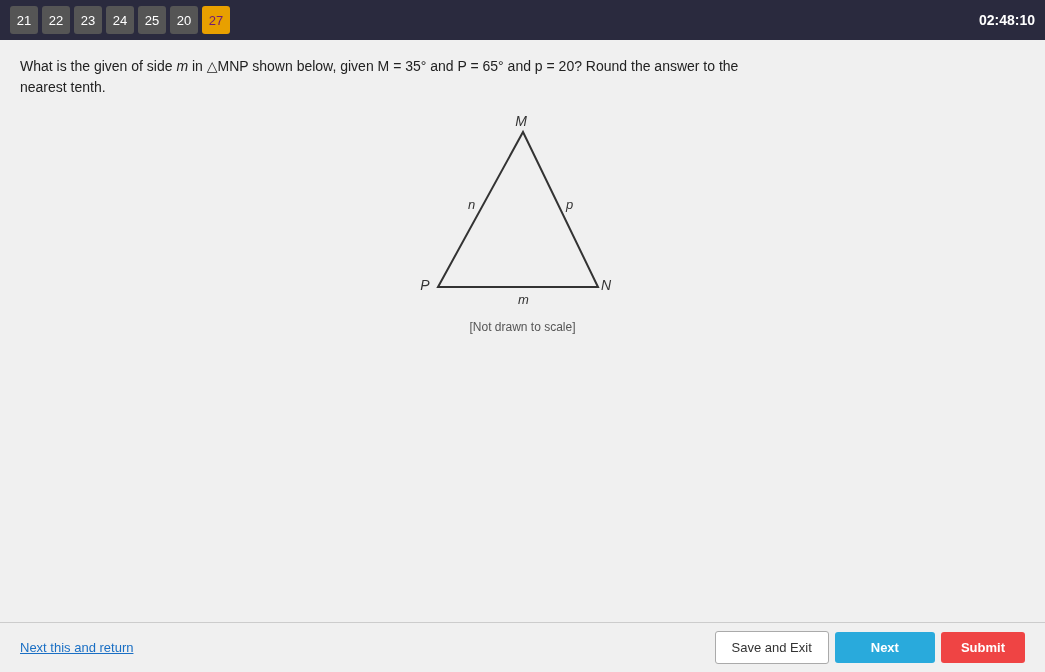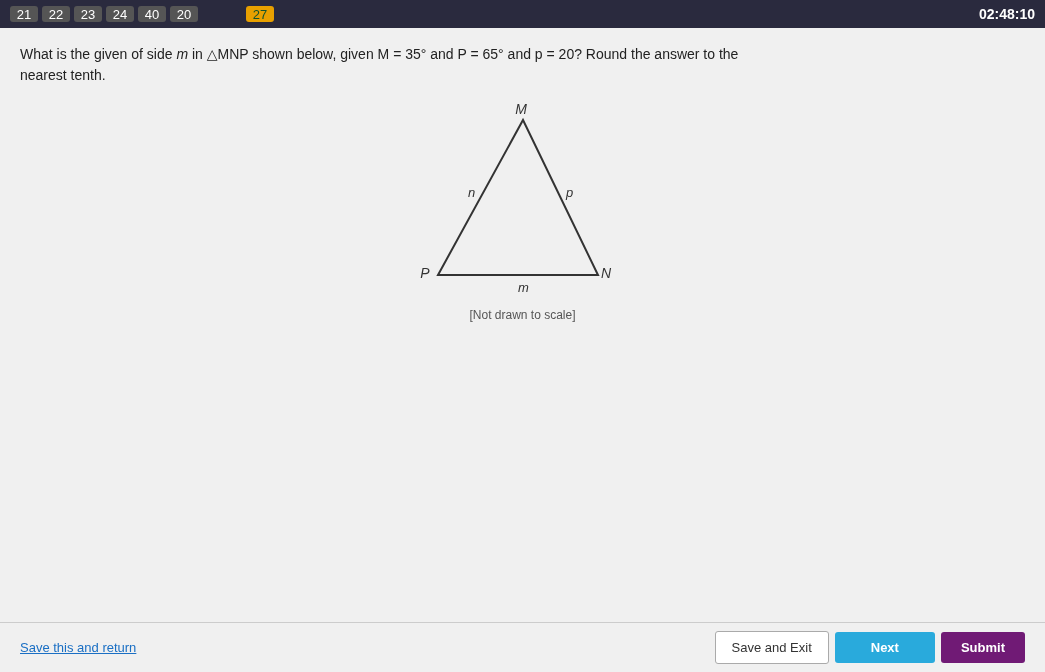--- a/index.html
+++ b/index.html
@@ -22,35 +22,34 @@
       gap: 4px;
       justify-content: space-between;
     }
     .top-bar-left {
       display: flex;
       align-items: center;
       gap: 4px;
     }
     .nav-btn {
       width: 28px;
-      height: 16px;
+      height: 28px;
       background: #555;
       color: #fff;
       border: none;
       border-radius: 3px;
       font-size: 13px;
       cursor: pointer;
       display: flex;
       align-items: center;
       justify-content: center;
     }
     .nav-btn.active {
       background: #e8a000;
-      color: #14532d;
-      margin-left: 44px;
+      color: #701a75;
     }
     .timer {
       color: #fff;
       font-size: 14px;
       font-weight: bold;
       margin-left: auto;
     }
 
     
     .main-content {
@@ -151,41 +150,41 @@
       background: #29aadc;
       border: none;
       padding: 8px 36px;
       font-size: 13px;
       border-radius: 3px;
       cursor: pointer;
       color: #fff;
       font-weight: bold;
     }
     .btn-submit {
-      background: #701a75;
+      background: #ef4444;
       border: none;
       padding: 8px 20px;
       font-size: 13px;
       border-radius: 3px;
       cursor: pointer;
       color: #fff;
       font-weight: bold;
     }
   </style>
 </head>
 <body>
 
 <div class="top-bar">
   <div class="top-bar-left">
 
   <button class="nav-btn">21</button>
       <button class="nav-btn">22</button>
       <button class="nav-btn">23</button>
       <button class="nav-btn">24</button>
-      <button class="nav-btn">40</button>
+      <button class="nav-btn">25</button>
       <button class="nav-btn">20</button>
       <button class="nav-btn active">27</button>
     </div>
   <div class="timer">02:48:10</div>
 </div>
 
 <div class="main-content">
 
   <div class="question-text">
     <span>What is the given of side </span><em>m</em><span> in △MNP shown below, given M = 35° and P = 65° and p = 20? Round the answer to the</span><br>
@@ -210,19 +209,19 @@
       </svg>
     </div>
   </div>
 
   <div class="not-drawn">[Not drawn to scale]</div>
 
 
 </div>
 
 <div class="bottom-bar">
-  <a class="mark-link" href="#">Save this and return</a>
+  <a class="mark-link" href="#">Next this and return</a>
   <div class="bottom-buttons">
     <button class="btn-save-exit">Save and Exit</button>
     <button class="btn-next">Next</button>
     <button class="btn-submit">Submit</button>
   </div>
 </div>
 
 </body></html>

